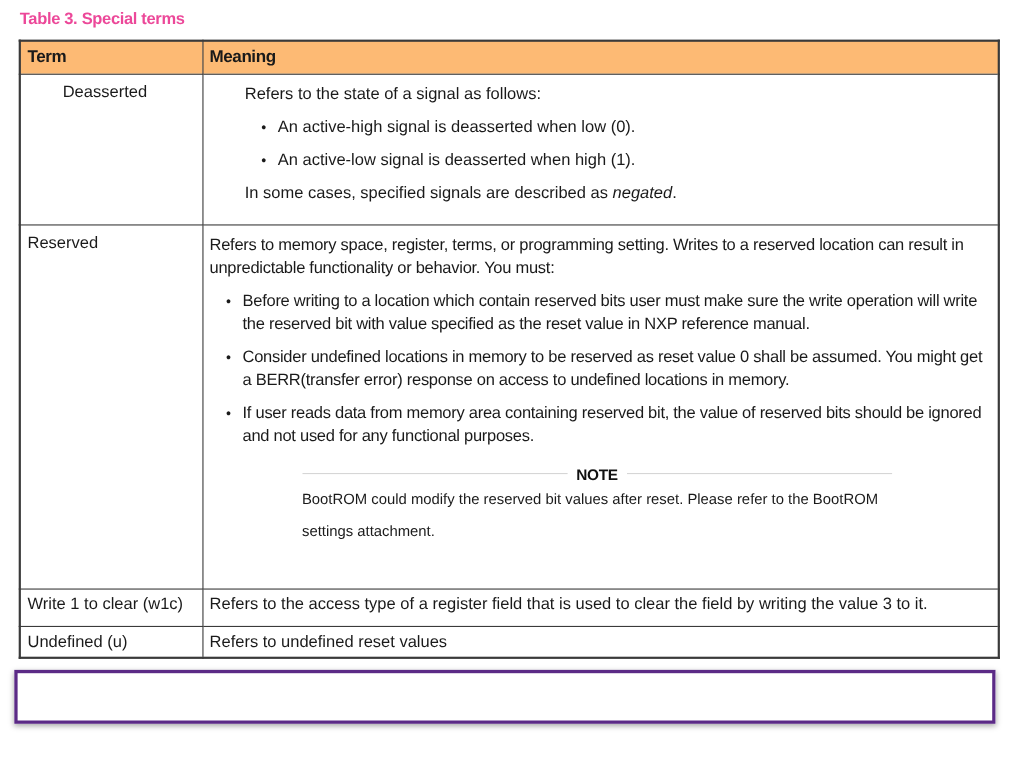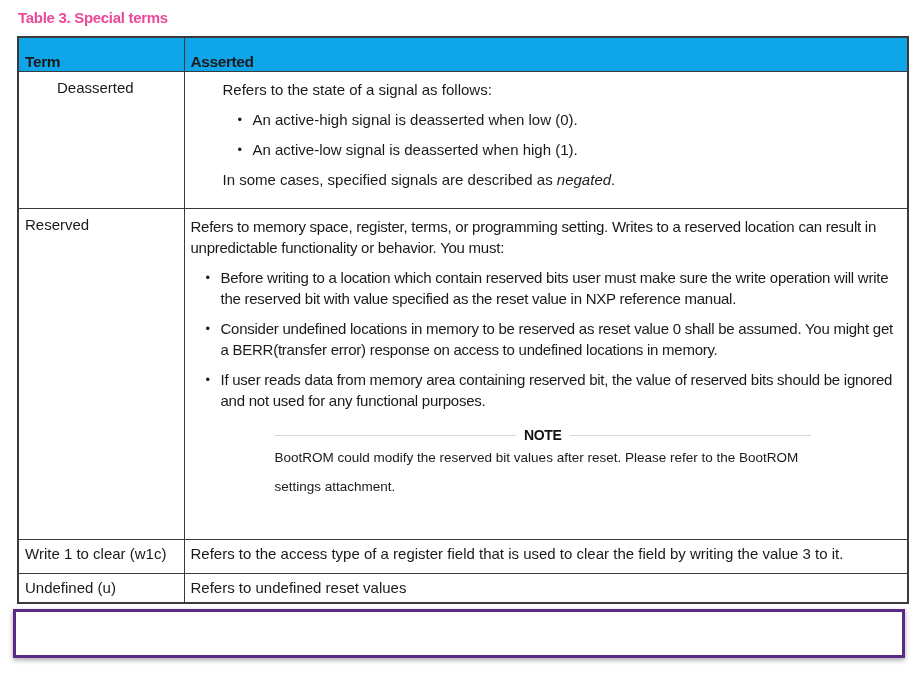--- a/index.html
+++ b/index.html
@@ -16,22 +16,22 @@
       position: absolute; left: 17px; top: 36px;
       width: 892px; border-collapse: collapse;
       border: 2px solid #3a3a3a;
       font-size: 15px;
     }
     table.terms th, table.terms td {
       border: 1px solid #3a3a3a; vertical-align: top; text-align: left;
       padding: 0 6px;
     }
     table.terms th {
-      background: #0ea5e9; font-weight: bold; height: 30px;
-      font-size: 15.5px; letter-spacing: -0.4px; padding-top: 15px; box-sizing: border-box;
+      background: #fdba74; font-weight: bold; height: 30px;
+      font-size: 15.5px; letter-spacing: -0.4px; padding-top: 5px; box-sizing: border-box;
     }
     table.terms th.col-term { width: 166px; }
     .cell-pad { padding-top: 7px !important; }
     .para { margin: 0 0 9px 0; line-height: 21px; }
     ul.bul { margin: 0; padding: 0; list-style: none; }
     ul.bul li { position: relative; padding-left: 30px; line-height: 21px; margin-bottom: 9px; }
     ul.bul li::before { content: "\2022"; position: absolute; left: 15px; top: 0; font-size: 13px; }
     .narrow { font-family: "Liberation Sans Narrow", "Liberation Sans", sans-serif; font-stretch: condensed; letter-spacing: -0.25px; }
     .note {
       margin: 16px 90px 10px 84px; font-size: 13.5px;
@@ -56,21 +56,21 @@
   </style>
 </head>
 <body>
 
 <div class="caption">Table 3.  Special terms</div>
 
 <table class="terms">
   <thead>
     <tr>
       <th class="col-term">Term</th>
-      <th>Asserted</th>
+      <th>Meaning</th>
     </tr>
   </thead>
   <tbody>
     <tr class="r-deasserted">
       <td class="cell-pad">Deasserted</td>
       <td class="cell-pad">
         <p class="para">Refers to the state of a signal as follows:</p>
         <ul class="bul">
           <li>An active-high signal is deasserted when low (0).</li>
           <li>An active-low signal is deasserted when high (1).</li>

